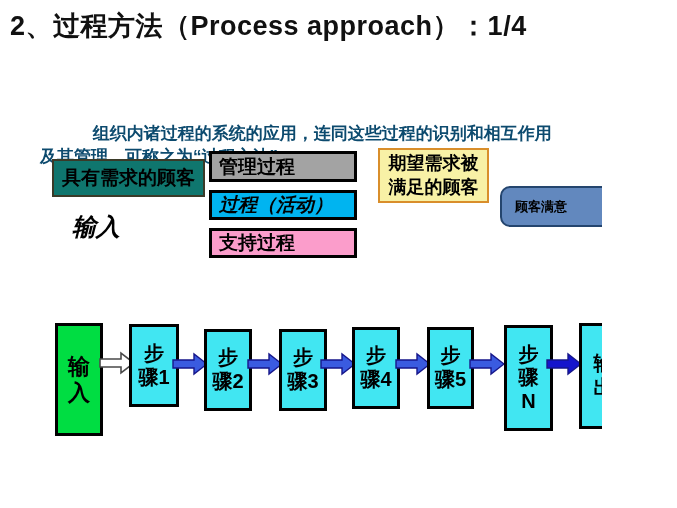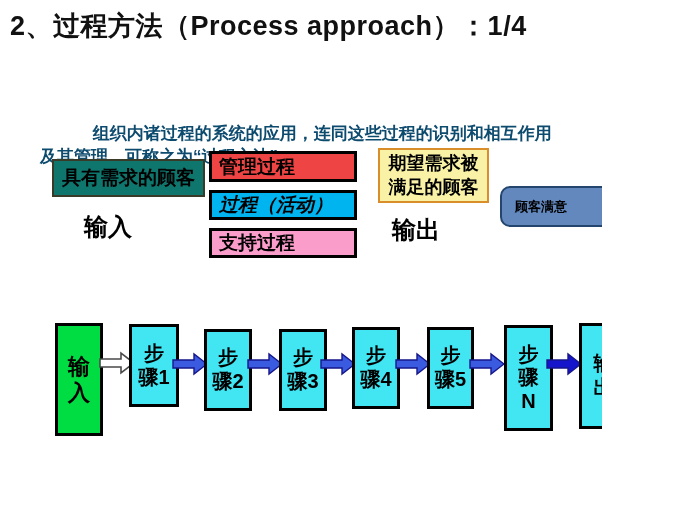--- a/index.html
+++ b/index.html
@@ -33,21 +33,21 @@
   .layer1 { top:190px; height:30px;font-style:italic; }
   .layer2 { top:228px; height:30px; }
   .customer-out {
     left:370px; top:148px; width:111px; height:55px;
     border:2px solid #d98e2b; font-size:18px; line-height:1.3;
     white-space:pre-line; justify-content:center; text-align:center;margin-left:8px;
   }
   .io-label {
     position:absolute; font-size:24px; font-weight:600; color:#000000;
   }
-  .input-label  { left:84px;  top:211px; }
+  .input-label  { left:72px;  top:211px;font-style:italic; }
   .output-label { left:392px; top:214px; }
   .satisfaction {
     left:500px; top:186px; width:148px; height:41px;
     border:2px solid #24456e; border-radius:10px;
     font-size:13px; padding-left:13px;
   }
   .flow-box {
     border:3px solid #000000; font-size:20px; line-height:1.18;
     justify-content:center; text-align:center; white-space:pre-line;
   }
@@ -75,28 +75,27 @@
 
   <div class="title">2、过程方法（Process approach）：1/4</div>
 
   <div class="intro">组织内诸过程的系统的应用，连同这些过程的识别和相互作用
 及其管理，可称之为“过程方法”</div>
 
   <div class="box customer-in" style="background-color: #0f766e;">具有需求的顾客</div>
 
   <div class="io-label input-label">输入</div>
 
-  <div class="box layer layer0" style="background-color: #ef4444;">管理过程</div>
+  <div class="box layer layer0" style="background-color: #a3a3a3;">管理过程</div>
   <div class="box layer layer1" style="background-color: rgb(0, 180, 240);">过程（活动）</div>
   <div class="box layer layer2" style="background-color: rgb(251, 157, 203);">支持过程</div>
 
   <div class="box customer-out" style="background-color: rgb(248, 241, 166);">期望需求被
 满足的顾客</div>
 
-  <div class="io-label output-label">输出</div>
 
   <div class="box satisfaction" style="background-color: rgb(98, 136, 190);">顾客满意</div>
 
   <div class="box flow-box green-in" style="background-color: rgb(0, 221, 66);">输
 入</div>
 
   <svg class="arrow aw" viewBox="0 0 36 24">
     <polygon points="1,8 22,8 22,2 35,12 22,22 22,16 1,16" stroke-width="1.6" fill="#ffffff" stroke="#4a4a4a"></polygon>
   </svg>
 

